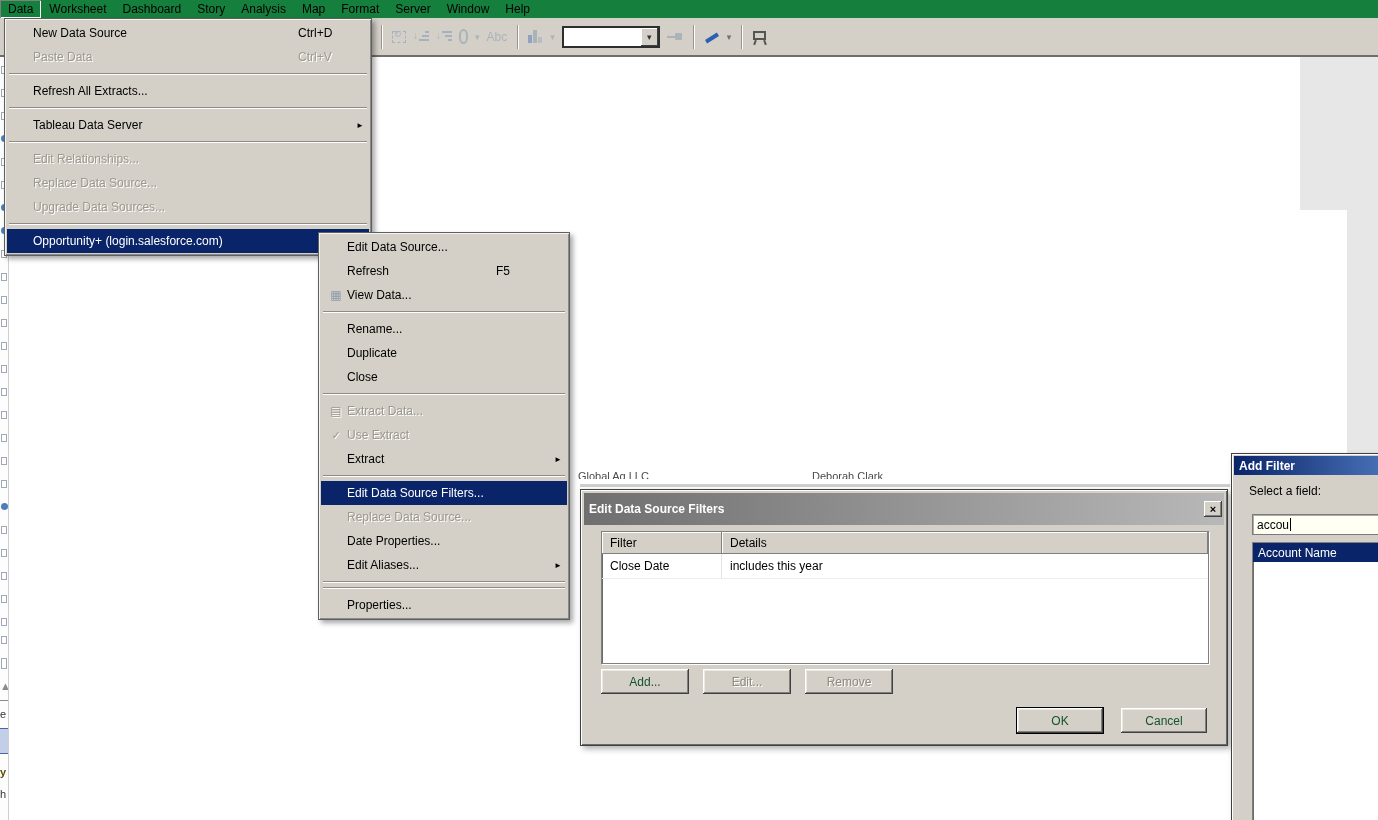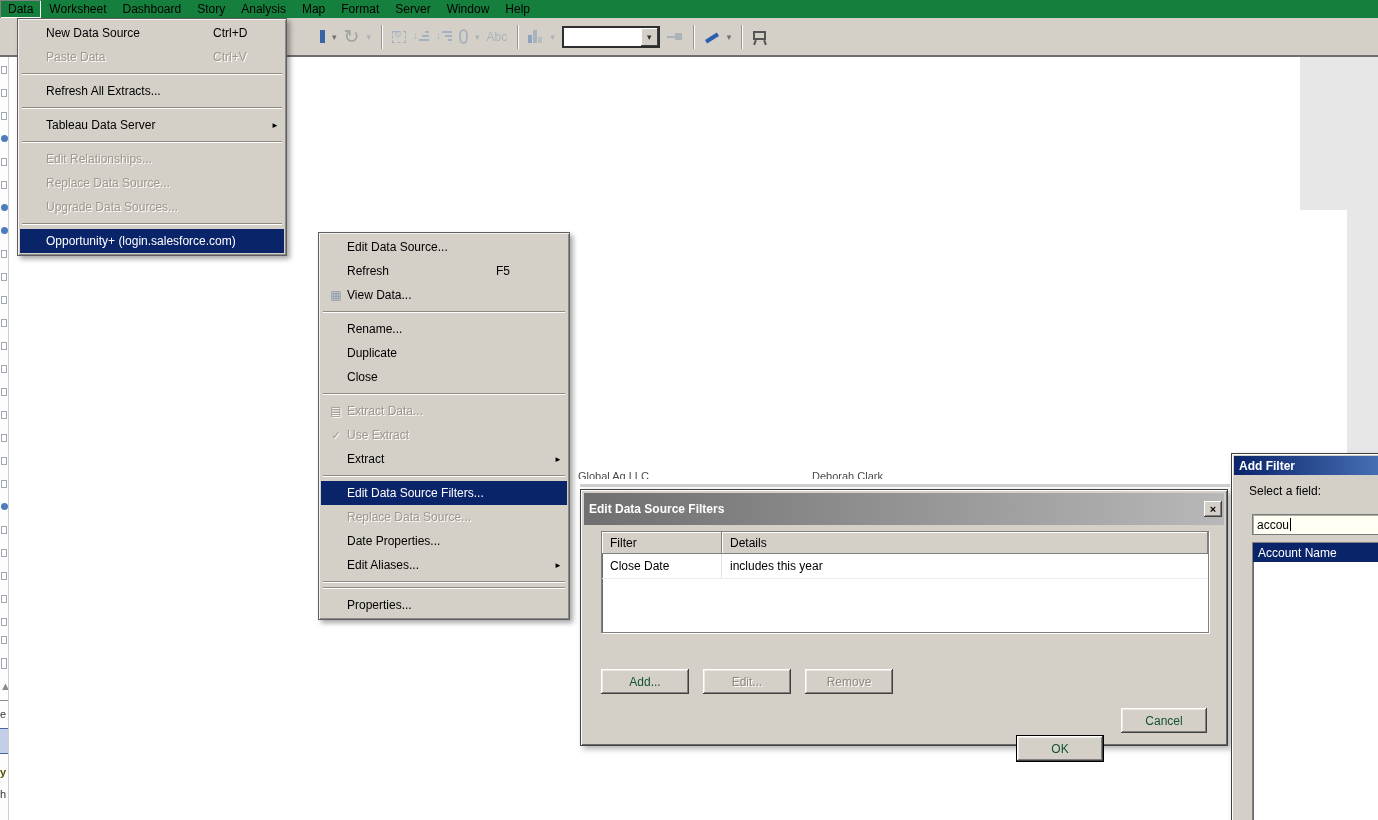--- a/index.html
+++ b/index.html
@@ -62,21 +62,21 @@
   .strip-hl { position:absolute; left:0; width:9px; height:26px; background:#c3cfe8; border-top:1px solid #4a66a0; border-bottom:1px solid #4a66a0; }
   .clipped-row { position:absolute; left:575px; top:470px; width:430px; height:9px; overflow:hidden;
     color:#4a4a4a; font-size:11px; z-index:2; }
   .clipped-row span { position:absolute; top:0; }
   .shadow-band { position:absolute; left:580px; top:484px; width:650px; height:3px; background:#cfcfcf; z-index:2; }
 
   
   .menu-panel { position:absolute; background:#d4d0c8; border:1px solid #5f5f5f;
     box-shadow: inset 1px 1px 0 #f4f3ef, inset -1px -1px 0 #8a8a8a, 3px 3px 5px rgba(0,0,0,0.35);
     padding:2px; z-index:10; }
-  #data-menu { left:4px; top:18px; width:270px;margin-left:13px; }
+  #data-menu { left:4px; top:18px; width:368px; }
   #ds-menu { left:318px; top:232px; width:252px; z-index:11; }
   .mi { display:flex; align-items:center; height:24px; padding:0 5px 0 4px; cursor:default; }
   .mi-icon { width:22px; text-align:center; font-size:12px; color:#8f9bab; flex:none; }
   .mi-icon.chk { color:#7f7a70; font-size:11px; }
   .mi-label { flex:1; white-space:nowrap; }
   .mi-short { width:54px; text-align:left; flex:none; }
   .mi-arrow { width:12px; text-align:right; flex:none; font-size:8px; }
   .mi.has-sub .mi-arrow::after { content:"►"; }
   .mi.selected { background:#0a246a; color:#fff; }
   .mi.disabled .mi-label, .mi.disabled .mi-short, .mi.disabled .mi-icon { color:#9d988c; text-shadow:1px 1px 0 #fff; }
@@ -89,24 +89,24 @@
     color:#fff; font-weight:bold; font-size:12px; white-space:nowrap; }
   .titlebar.inactive { background:linear-gradient(90deg,#6f6f6f,#b8b8b8); }
   .titlebar.active { background:linear-gradient(90deg,#0a246a,#4a73b8); }
   .title-close { margin-left:auto; width:18px; height:16px; background:#d4d0c8; color:#000;
     font-size:11px; font-weight:bold; display:flex; align-items:center; justify-content:center;
     box-shadow: inset -1px -1px 0 #404040, inset 1px 1px 0 #fff, inset -2px -2px 0 #808080; }
   .btn { position:absolute; background:#d4d0c8; font-size:12px; display:flex; align-items:center;
     justify-content:center; color:#14532d; cursor:default;
     box-shadow: inset -1px -1px 0 #404040, inset 1px 1px 0 #fff, inset -2px -2px 0 #808080, inset 2px 2px 0 #ece9e2; }
   .btn.disabled { color:#8f8a7e; text-shadow:1px 1px 0 #fff; }
-  .btn.default { box-shadow: 0 0 0 1px #000, inset -1px -1px 0 #404040, inset 1px 1px 0 #fff, inset -2px -2px 0 #808080, inset 2px 2px 0 #ece9e2; margin-top: 28px; }
+  .btn.default { box-shadow: 0 0 0 1px #000, inset -1px -1px 0 #404040, inset 1px 1px 0 #fff, inset -2px -2px 0 #808080, inset 2px 2px 0 #ece9e2; }
 
   #edsf-dialog { left:580px; top:489px; width:648px; height:257px; z-index:5; }
-  .edsf-table { position:absolute; left:20px; top:41px; width:608px; height:102px; background:#fff;
+  .edsf-table { position:absolute; left:20px; top:41px; width:608px; height:133px; background:#fff;
     border:1px solid #808080; box-shadow: inset 1px 1px 0 #6e6a66, 1px 1px 0 #fff; overflow:hidden; }
   .edsf-hrow { display:flex; height:22px; }
   .edsf-hcell { background:#d4d0c8; display:flex; align-items:center; padding-left:8px;
     box-shadow: inset -1px -1px 0 #808080, inset 1px 1px 0 #fff; }
   .edsf-hcell.c1 { width:120px; flex:none; } .edsf-hcell.c2 { flex:1; }
   .edsf-drow { display:flex; height:25px; border-bottom:1px solid #ececec; }
   .edsf-dcell { display:flex; align-items:center; padding-left:8px; }
   .edsf-dcell.c1 { width:120px; flex:none; border-right:1px solid #e4e4e4; } .edsf-dcell.c2 { flex:1; }
 
   #add-filter-dialog { left:1231px; top:453px; width:160px; height:380px; z-index:20;

